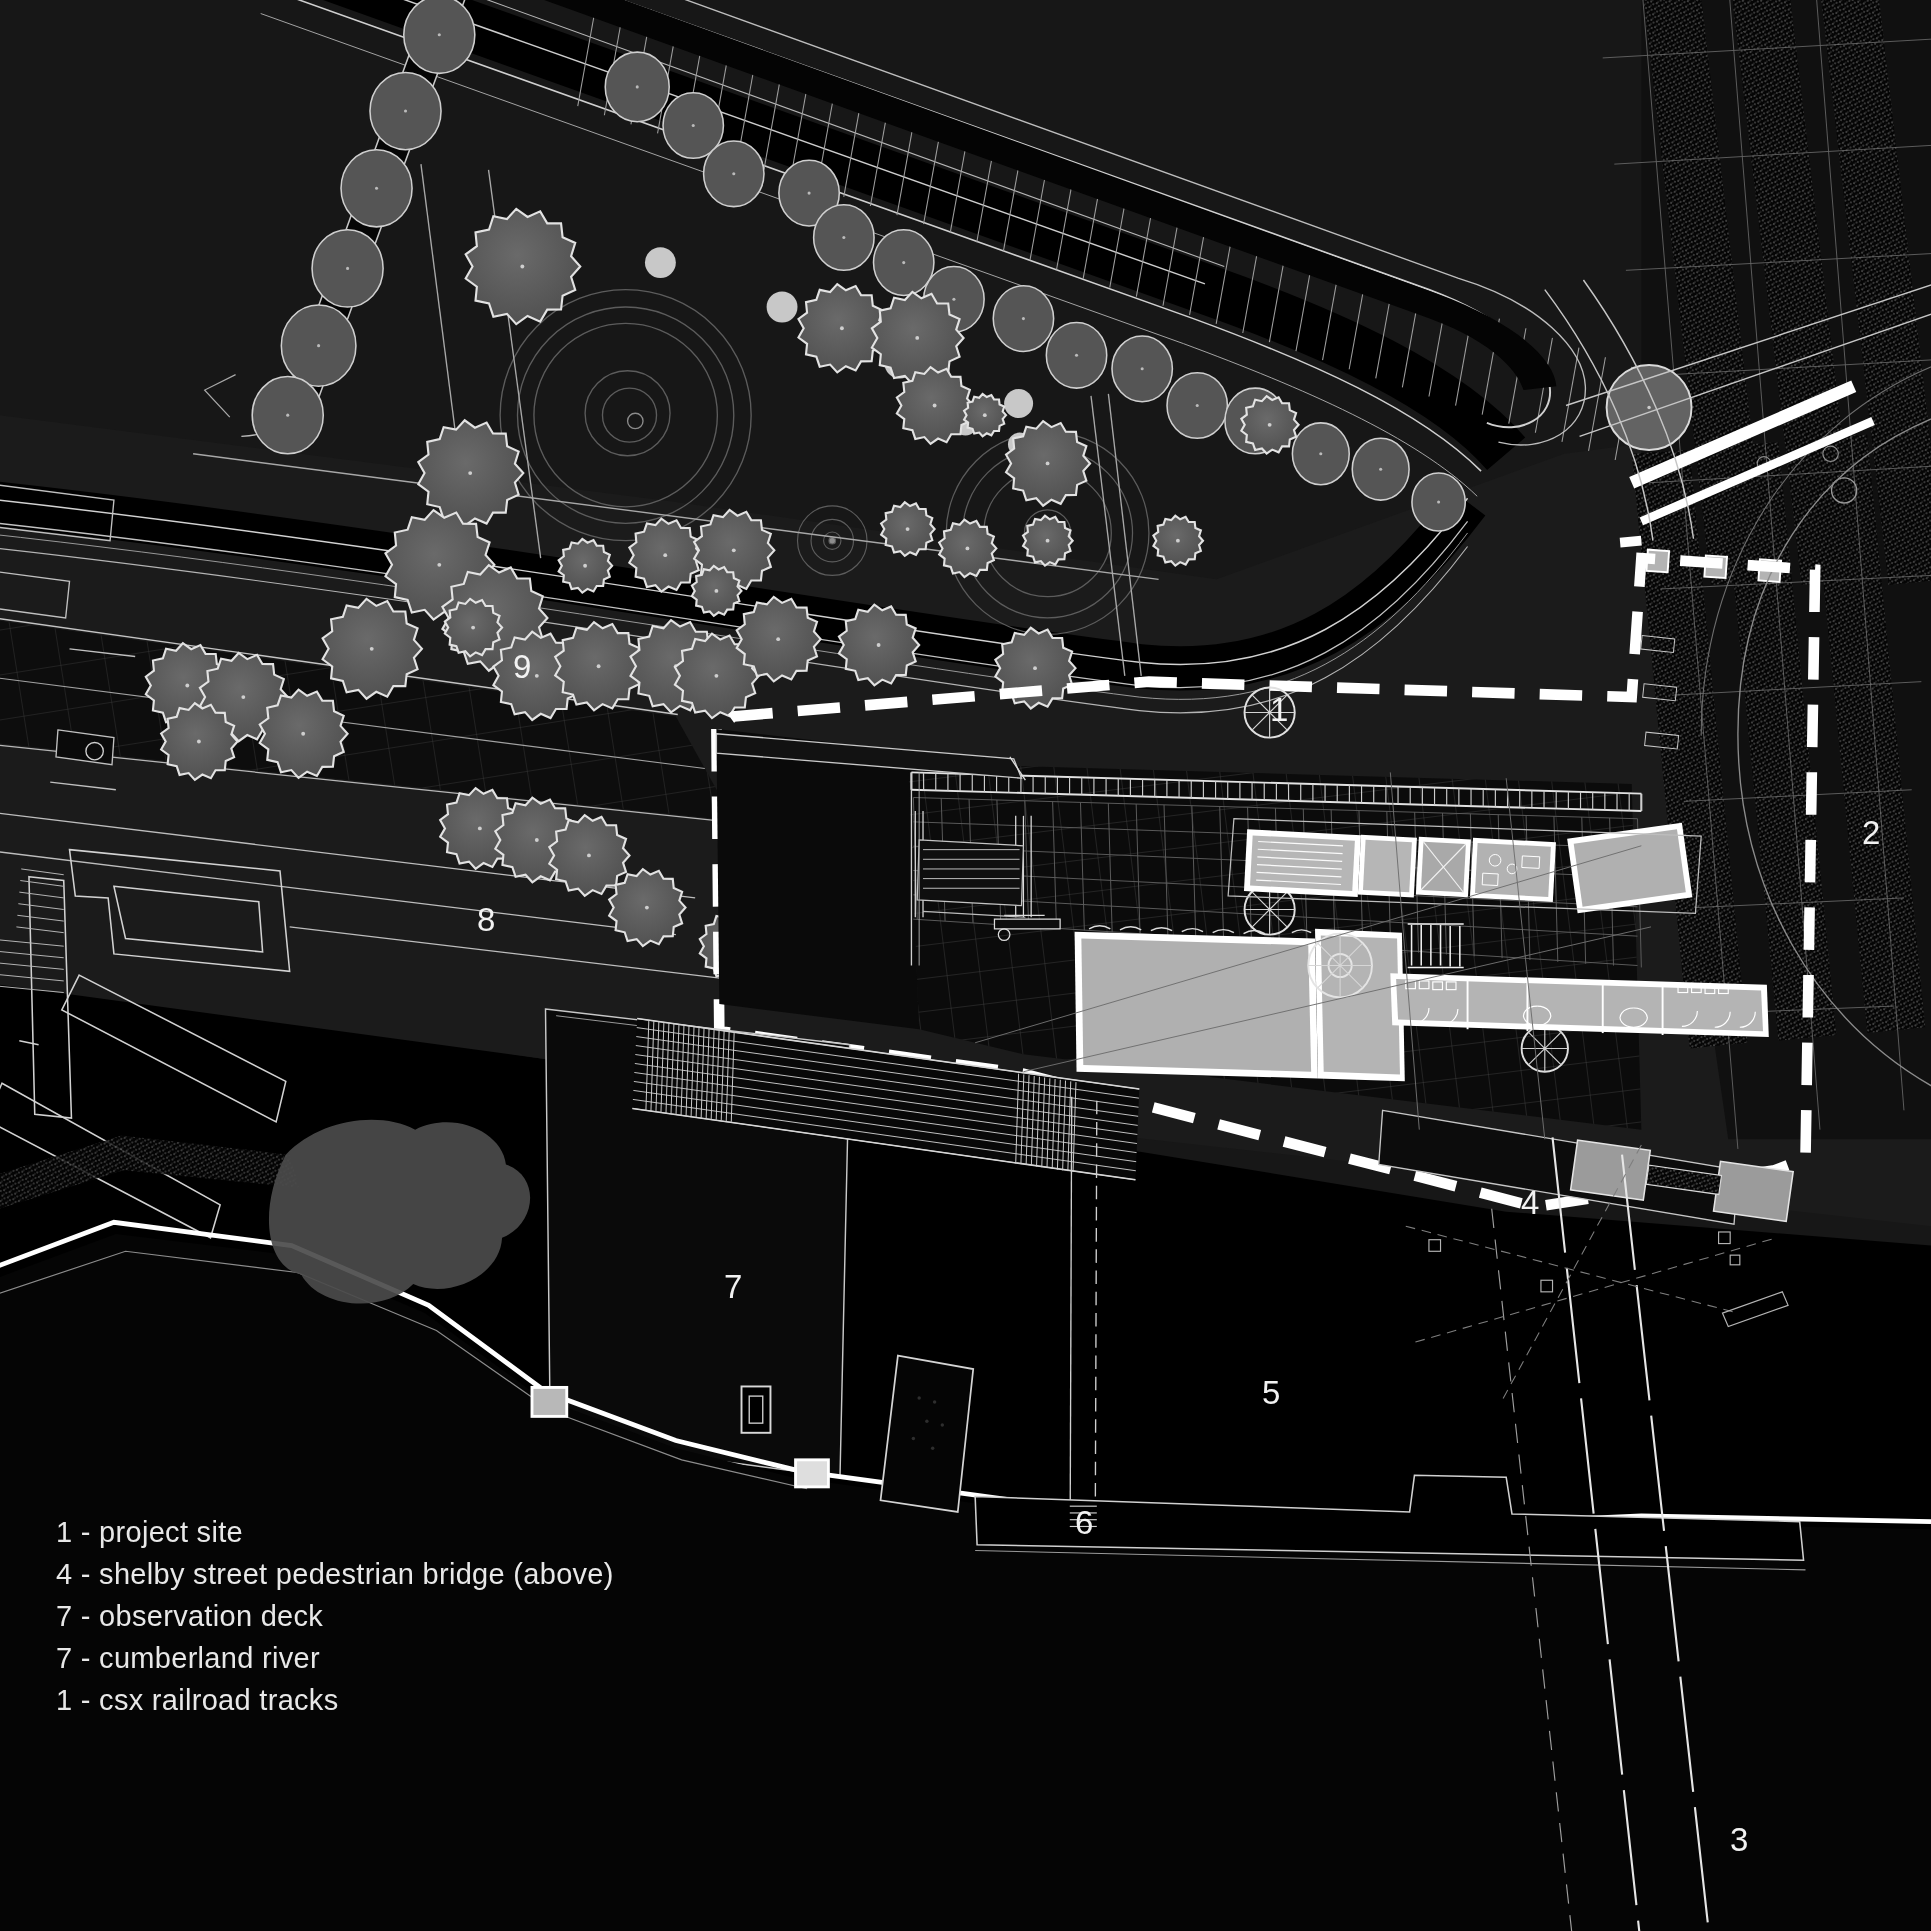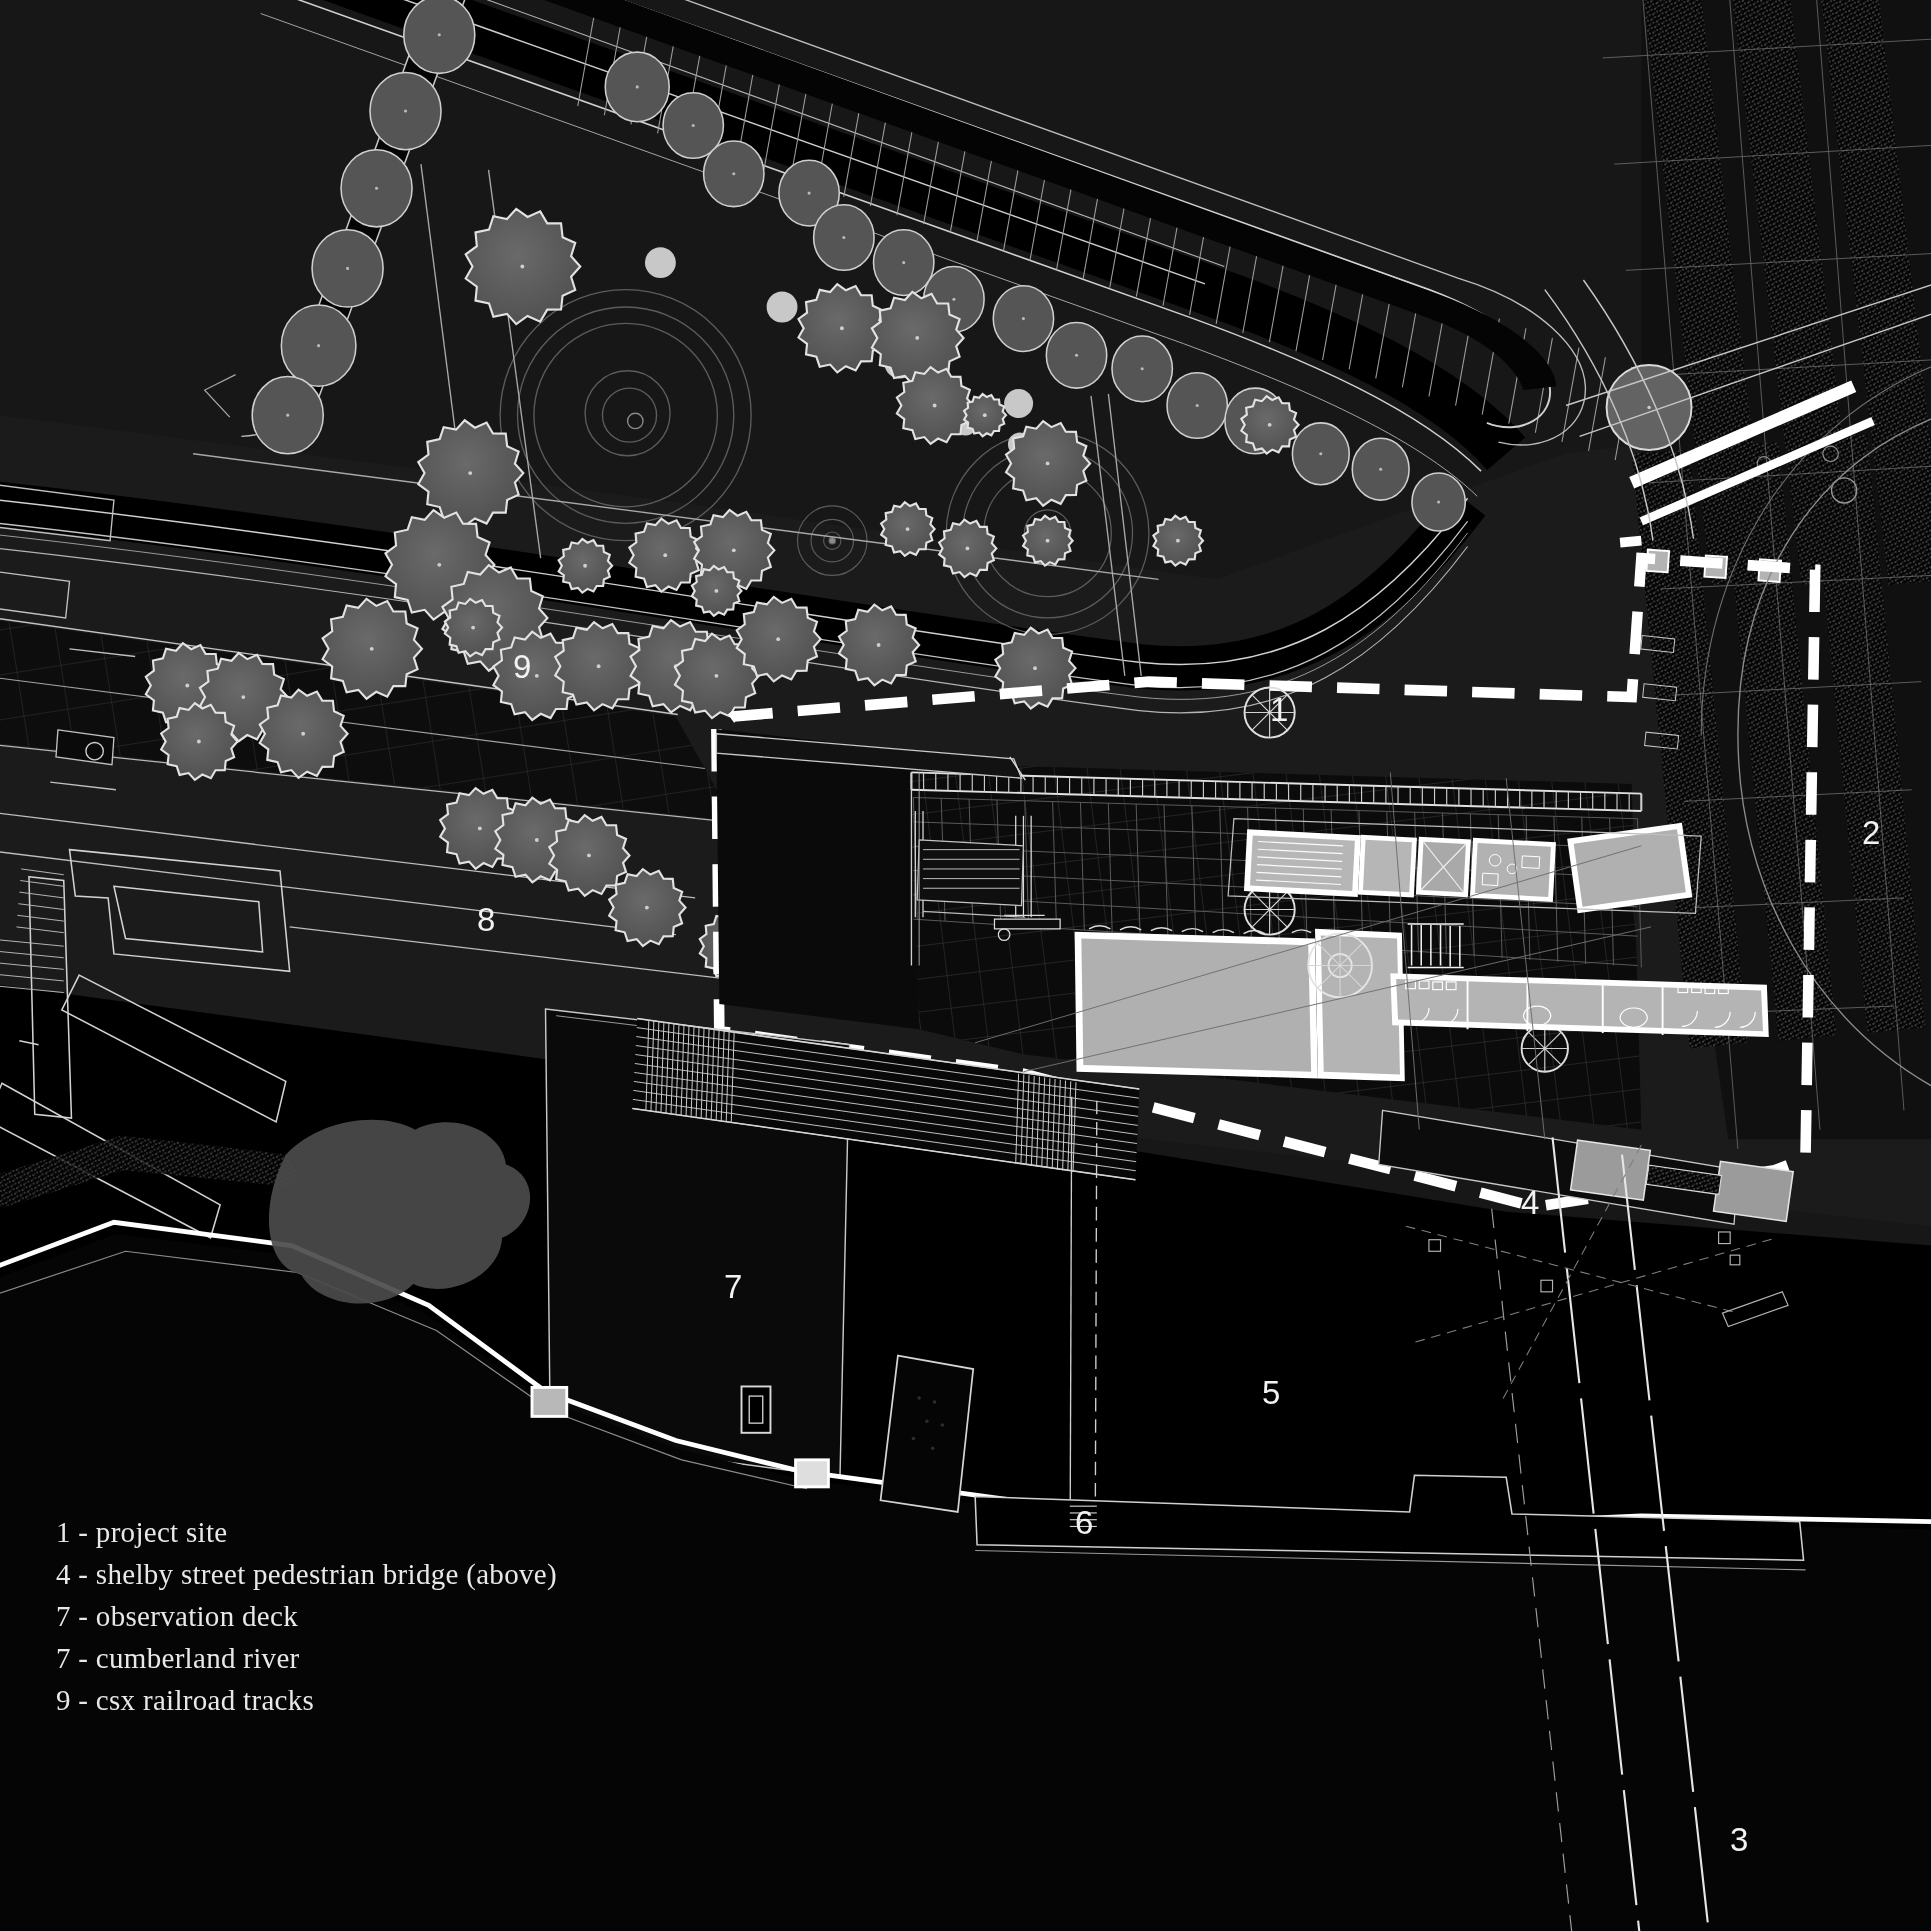--- a/index.html
+++ b/index.html
@@ -8,21 +8,21 @@
     background:#000;
     font-family:"Liberation Sans", sans-serif;
     overflow:hidden;
   }
   svg.plan{position:absolute;left:0;top:0;width:1931px;height:1931px;display:block;}
 
   
   #legend{
     position:absolute; left:56px; top:1511px;
     color:#e8e8e8;
-    font-family:Liberation Serif, serif;
+    font-family:Liberation Sans, sans-serif;
     font-size:29px;
     line-height:42px;
     letter-spacing:0.3px;
     font-weight:300;
   }
   #legend .row{white-space:nowrap;}
 
   
   .callout{
     position:absolute;
@@ -978,17 +978,17 @@
 <div class="callout" style="left:1075px;top:1506px;">6</div>
 <div class="callout" style="left:724px;top:1270px;">7</div>
 <div class="callout" style="left:477px;top:903px;">8</div>
 <div class="callout" style="left:513px;top:650px;">9</div>
 
 <div id="legend">
   <div class="row">1 - project site</div>
   <div class="row">4 - shelby street pedestrian bridge (above)</div>
   <div class="row">7 - observation deck</div>
   <div class="row">7 - cumberland river</div>
-  <div class="row">9 - csx railroad tracks</div>
+  <div class="row">1 - csx railroad tracks</div>
 </div>
 
 </div>
 
 
 </body></html>

